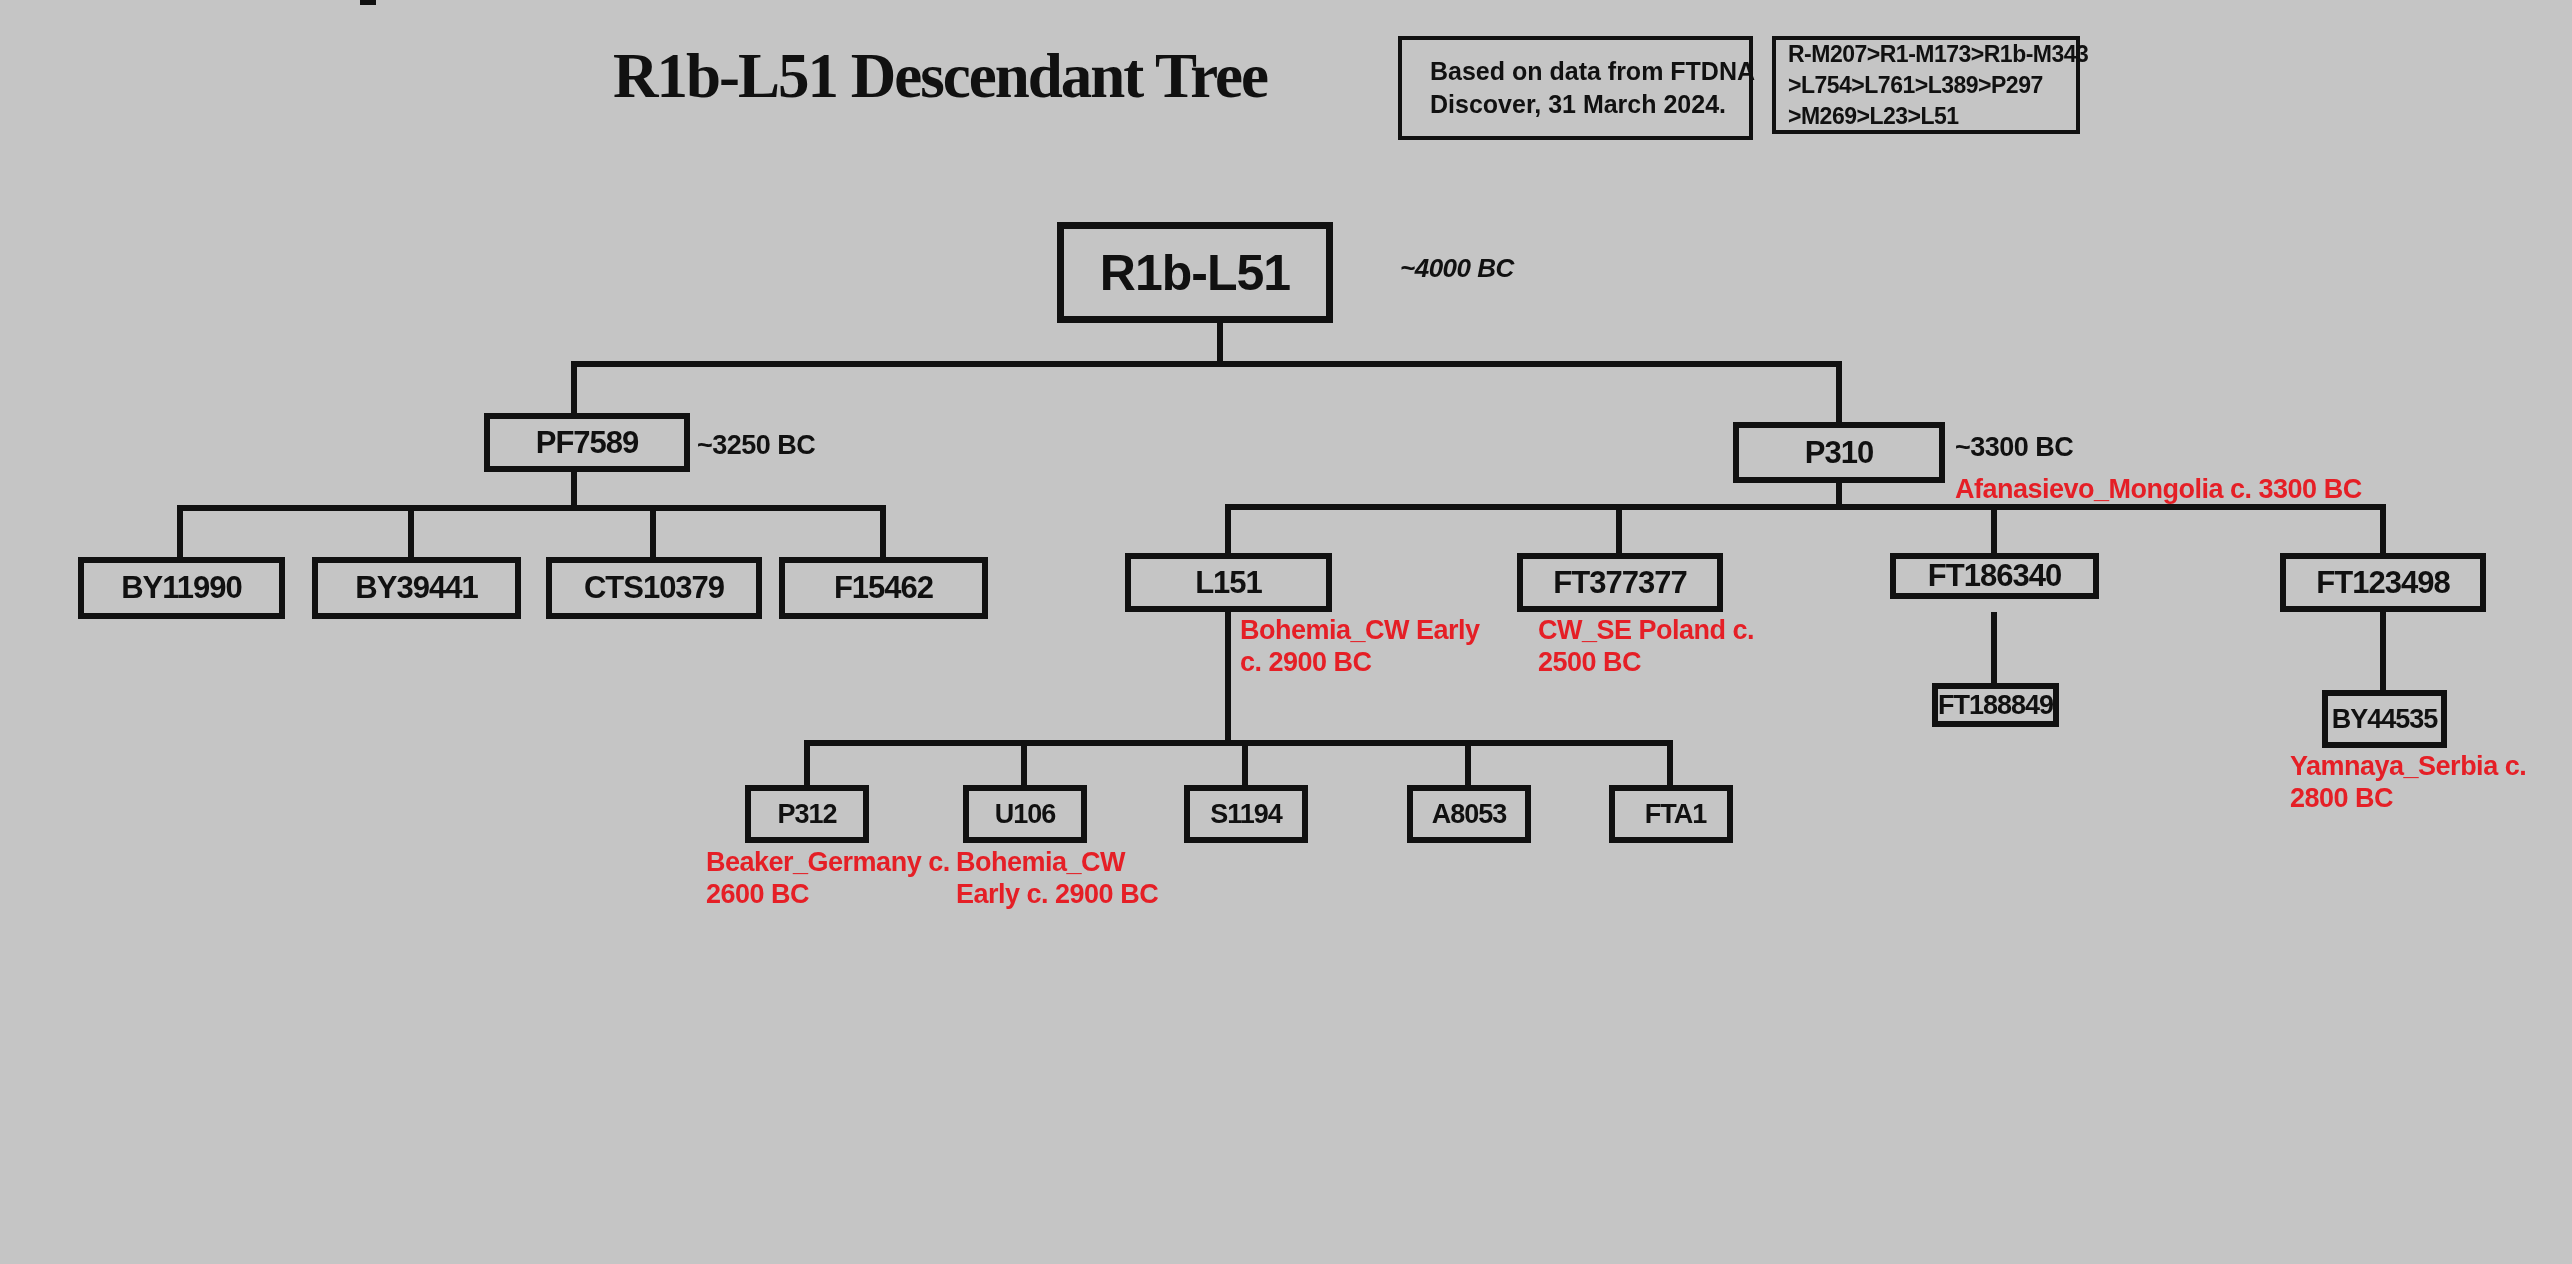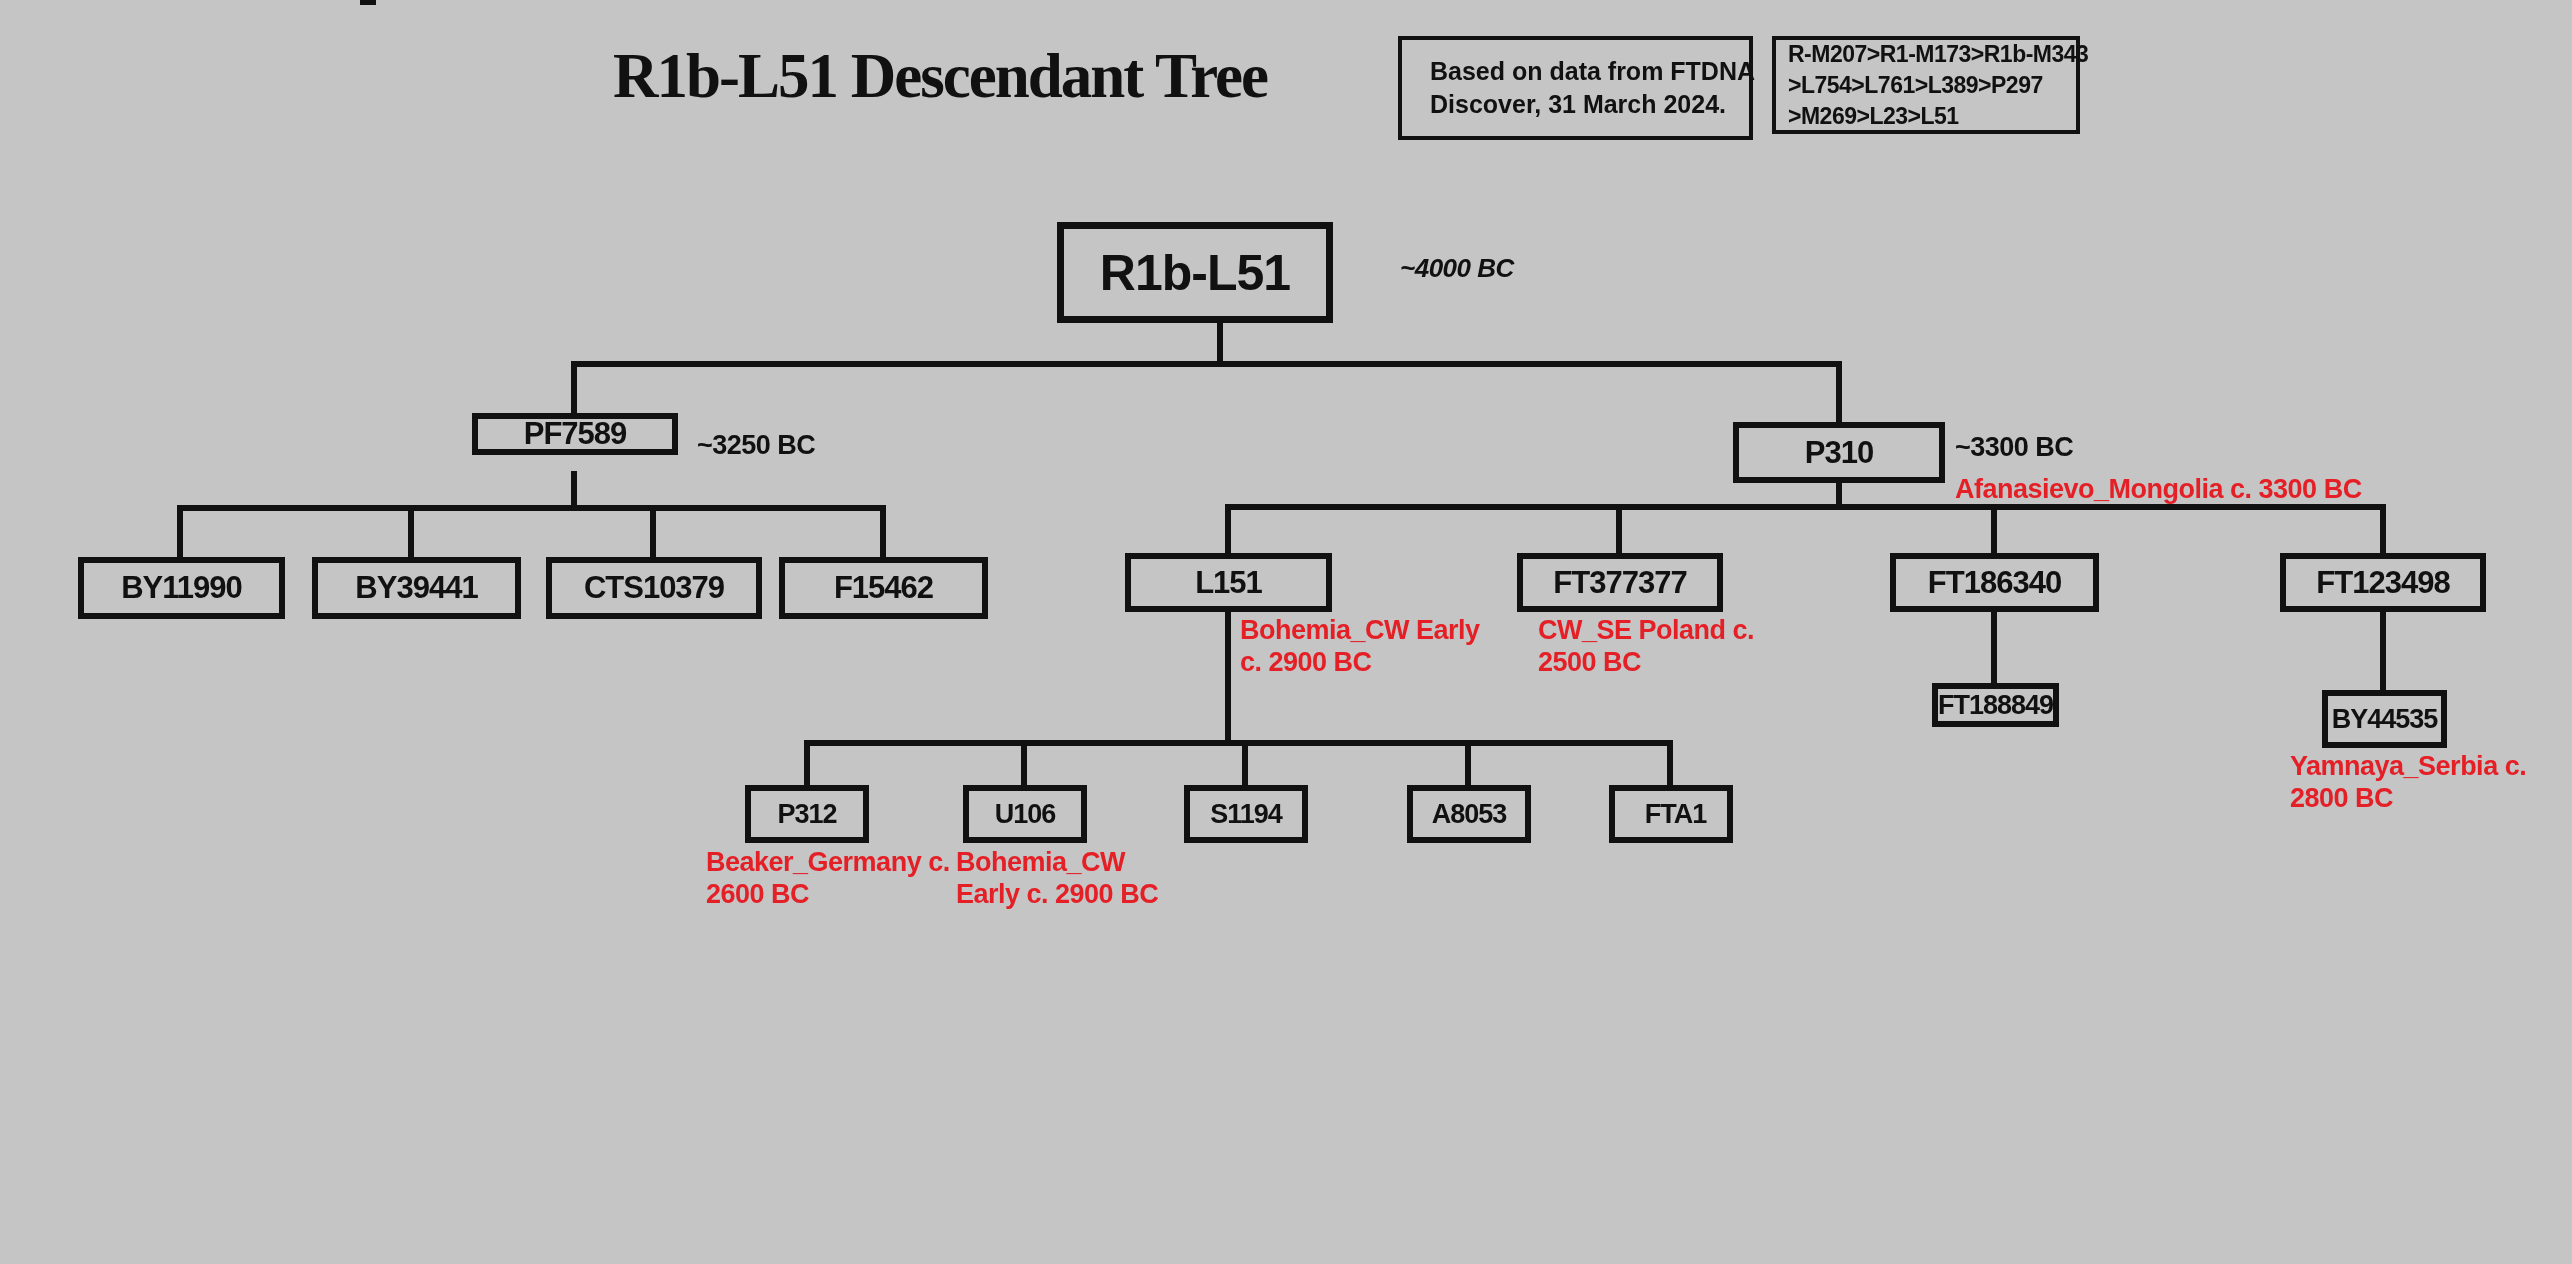--- a/index.html
+++ b/index.html
@@ -78,21 +78,21 @@
 <div class="abs line" style="left:1242px;top:743px;width:6px;height:44px;"></div>
 <div class="abs line" style="left:1465px;top:743px;width:6px;height:44px;"></div>
 <div class="abs line" style="left:1667px;top:743px;width:6px;height:44px;"></div>
 
 <div class="abs line" style="left:1991px;top:612px;width:6px;height:73px;"></div>
 <div class="abs line" style="left:2380px;top:612px;width:6px;height:80px;"></div>
 
 <div class="abs node root" style="left:1057px;top:222px;width:276px;height:101px;font-size:50px;">
   <span>R1b-L51</span>
 </div>
-<div class="abs node" style="left:472px;top:413px;width:206px;height:42px;font-size:31px;">
+<div class="abs node" style="left:484px;top:413px;width:206px;height:59px;font-size:31px;">
   <span>PF7589</span>
 </div>
 <div class="abs node" style="left:1733px;top:422px;width:212px;height:61px;font-size:31px;">
   <span>P310</span>
 </div>
 
 <div class="abs node" style="left:78px;top:557px;width:207px;height:62px;font-size:31px;">
   <span>BY11990</span>
 </div>
 <div class="abs node" style="left:312px;top:557px;width:209px;height:62px;font-size:31px;">
@@ -104,21 +104,21 @@
 <div class="abs node" style="left:779px;top:557px;width:209px;height:62px;font-size:31px;">
   <span>F15462</span>
 </div>
 
 <div class="abs node" style="left:1125px;top:553px;width:207px;height:59px;font-size:31px;">
   <span>L151</span>
 </div>
 <div class="abs node" style="left:1517px;top:553px;width:206px;height:59px;font-size:31px;">
   <span>FT377377</span>
 </div>
-<div class="abs node" style="left:1890px;top:553px;width:209px;height:59px;font-size:31px;">
+<div class="abs node" style="left:1890px;top:553px;width:209px;height:46px;font-size:31px;">
   <span>FT186340</span>
 </div>
 <div class="abs node" style="left:2280px;top:553px;width:206px;height:59px;font-size:31px;">
   <span>FT123498</span>
 </div>
 
 <div class="abs node" style="left:1932px;top:683px;width:127px;height:44px;font-size:27px;text-align:center;">
   <span>FT188849</span>
 </div>
 <div class="abs node" style="left:2322px;top:690px;width:125px;height:58px;font-size:27px;">

